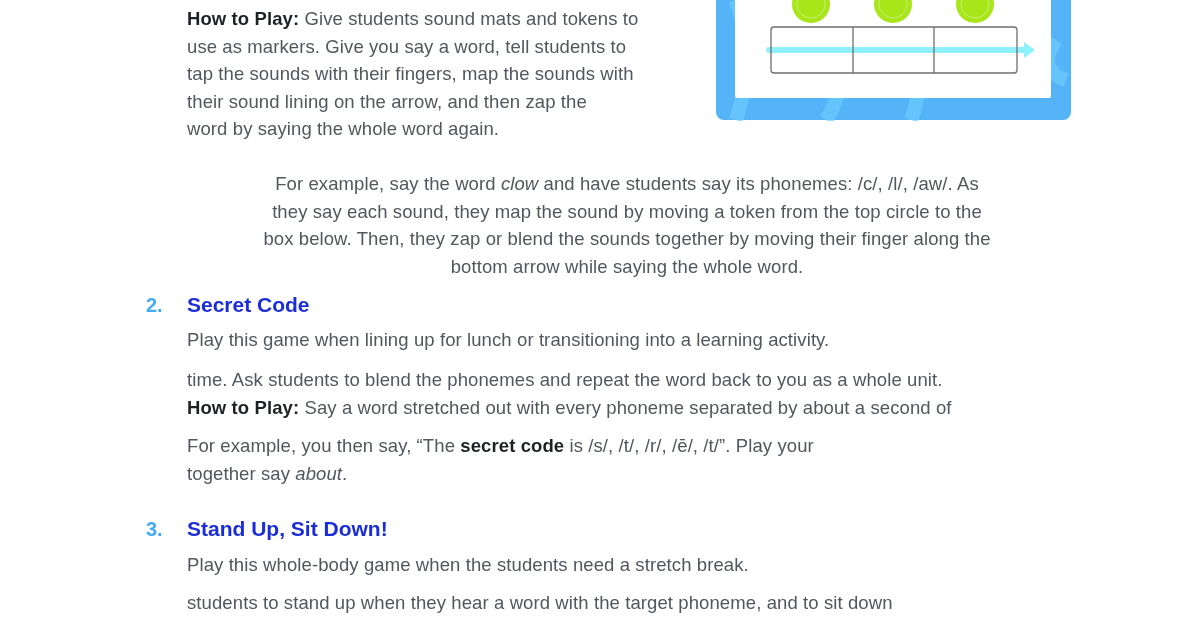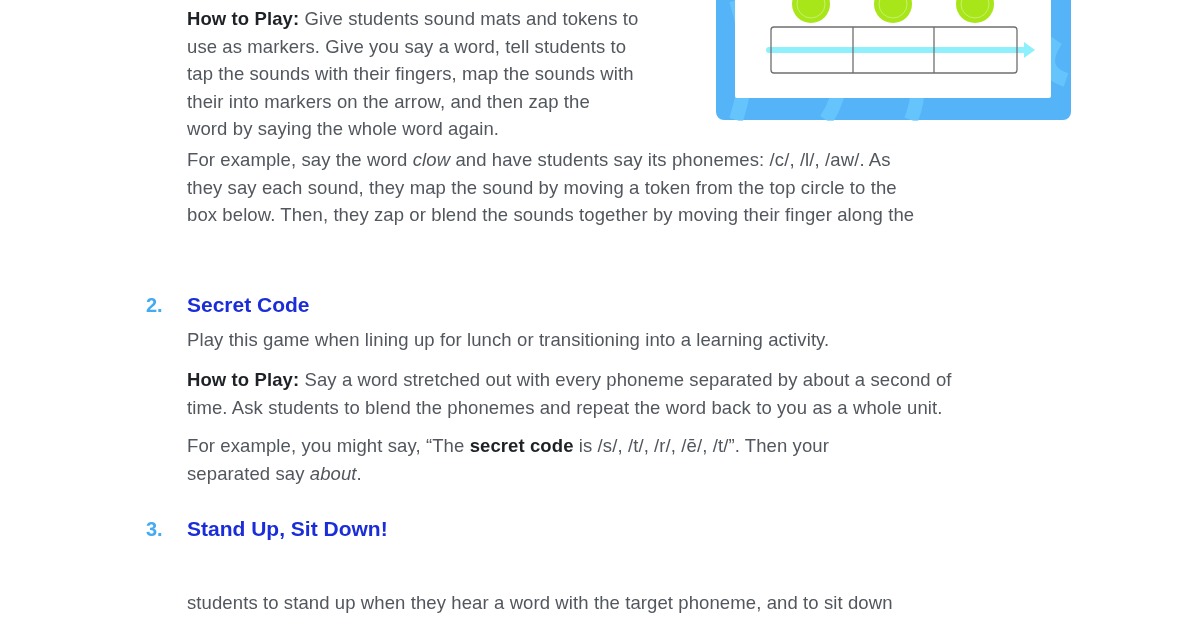--- a/index.html
+++ b/index.html
@@ -24,21 +24,21 @@
 </style>
 </head>
 <body>
 
 <div class="page">
 
   <div class="para" style="top:5px; width:520px;">
     <div><b>How to Play:</b><span> Give students sound mats and tokens to</span></div>
     <div>use as markers. Give you say a word, tell students to</div>
     <div>tap the sounds with their fingers, map the sounds with</div>
-    <div>their into markers on the arrow, and then zap the</div>
+    <div>their sound lining on the arrow, and then zap the</div>
     <div>word by saying the whole word again.</div>
   </div>
 
   <div class="illus">
     <svg width="356" height="121" viewBox="0 0 356 121">
       <rect x="0" y="-20" width="355" height="140" rx="8" fill="#55b4f7"></rect>
       <path d="M20 120 Q 40 60 20 0" stroke="#6ecbfd" stroke-width="14" fill="none" opacity="0.7"></path>
       <path d="M110 120 Q 130 90 120 60" stroke="#6ecbfd" stroke-width="14" fill="none" opacity="0.7"></path>
       <path d="M195 120 Q 205 95 200 70" stroke="#6ecbfd" stroke-width="14" fill="none" opacity="0.7"></path>
       <path d="M340 40 Q 320 70 350 80" stroke="#6ecbfd" stroke-width="14" fill="none" opacity="0.7"></path>
@@ -50,41 +50,43 @@
       <circle cx="259" cy="4" r="19" fill="#a8e619"></circle>
       <circle cx="259" cy="4" r="14" fill="none" stroke="#c8f070" stroke-width="1"></circle>
       <line x1="53" y1="50" x2="310" y2="50" stroke="#8ef0fa" stroke-width="6" stroke-linecap="round"></line>
       <polygon points="308,42 319,50 308,58" fill="#8ef0fa"></polygon>
       <rect x="55" y="27" width="246" height="46" rx="3" fill="none" stroke="#6f6f6f" stroke-width="1.3"></rect>
       <line x1="137" y1="27" x2="137" y2="73" stroke="#6f6f6f" stroke-width="1.3"></line>
       <line x1="218" y1="27" x2="218" y2="73" stroke="#6f6f6f" stroke-width="1.3"></line>
     </svg>
   </div>
 
-  <div class="para" style="top:146px; width:880px;">
+  <div class="para" style="top:170px; width:880px;text-align:center;">
     <div><span>For example, say the word </span><i>clow</i><span> and have students say its phonemes: /c/, /l/, /aw/. As</span></div>
     <div>they say each sound, they map the sound by moving a token from the top circle to the</div>
     <div>box below. Then, they zap or blend the sounds together by moving their finger along the</div>
+    <div>bottom arrow while saying the whole word.</div>
   </div>
 
   <div class="heading" style="top:293px;">
     <span class="num">2.</span>
     <span>Secret Code</span>
   </div>
   <div class="para" style="top:326px; width:880px;">Play this game when lining up for lunch or transitioning into a learning activity.</div>
   <div class="para" style="top:366px; width:880px;">
+    <div>time. Ask students to blend the phonemes and repeat the word back to you as a whole unit.</div>
     <div><b>How to Play:</b><span> Say a word stretched out with every phoneme separated by about a second of</span></div>
-    <div>time. Ask students to blend the phonemes and repeat the word back to you as a whole unit.</div>
   </div>
   <div class="para" style="top:432px; width:880px;">
-    <div><span>For example, you might say, “The </span><b>secret code</b><span> is /s/, /t/, /r/, /ē/, /t/”. Then your</span></div>
-    <div><span>separated say </span><i>about</i><span>.</span></div>
+    <div><span>For example, you then say, “The </span><b>secret code</b><span> is /s/, /t/, /r/, /ē/, /t/”. Play your</span></div>
+    <div><span>together say </span><i>about</i><span>.</span></div>
   </div>
 
   <div class="heading" style="top:517px;">
     <span class="num">3.</span>
     <span>Stand Up, Sit Down!</span>
   </div>
+  <div class="para" style="top:551px; width:880px;">Play this whole-body game when the students need a stretch break.</div>
   <div class="para" style="top:589px; width:880px;">
     <div>students to stand up when they hear a word with the target phoneme, and to sit down</div>
   </div>
 
 </div>
 
 </body></html>

